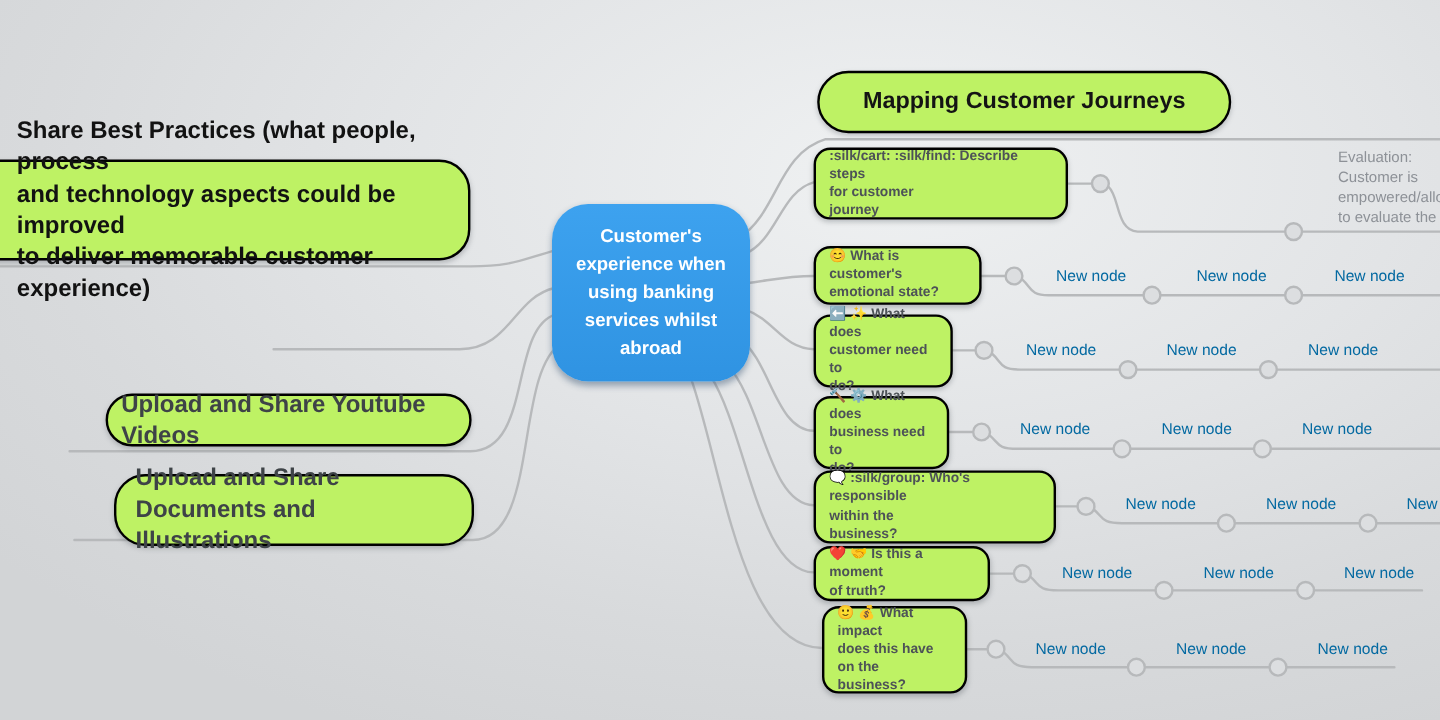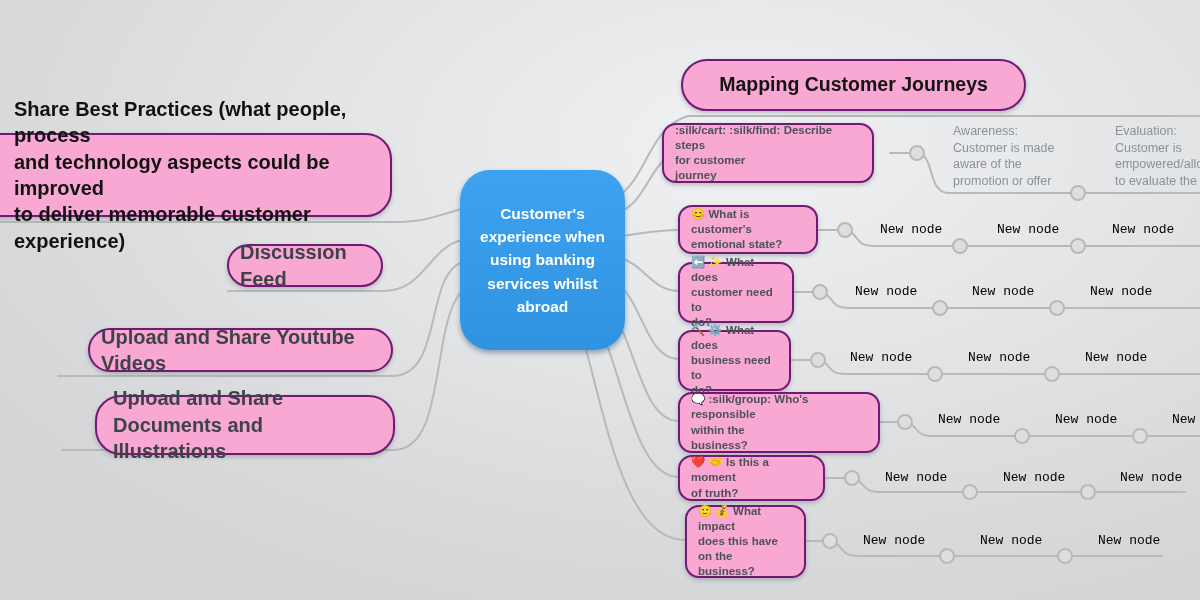--- a/index.html
+++ b/index.html
@@ -5,21 +5,21 @@
   html,body{margin:0;padding:0;}
   body{
     width:1200px;height:600px;overflow:hidden;position:relative;
     font-family:"Liberation Sans",sans-serif;
     background:radial-gradient(ellipse 950px 520px at 62% 24%, #eff1f2 0%, #e2e4e6 45%, #d8dadc 75%, #d2d4d6 100%);
   }
   .canvas{position:absolute;inset:0;}
   svg.wires{position:absolute;left:0;top:0;}
   .node{
     position:absolute;box-sizing:border-box;
-    background:#f9a8d4;border:2px solid #701a75;border-radius:14px;
+    background:#bef264;border:2px solid #000000;border-radius:14px;
     box-shadow:0 2px 4px rgba(90,95,100,.35);
     display:flex;align-items:center;
     padding:8px 11px;
   }
   .node .lbl{white-space:pre-line;line-height:1.32;}
   .pill{border-radius:26px;border-width:2.5px;}
   .boxlbl{font-size:11.5px;font-weight:600;color:#4d5257;}
   .leftlbl{font-size:20px;font-weight:700;color:#3e4347;}
   .center-node{
     position:absolute;box-sizing:border-box;border-radius:30px;
@@ -27,21 +27,21 @@
     box-shadow:0 3px 5px rgba(50,80,110,.45);
     display:flex;align-items:center;justify-content:center;text-align:center;
   }
   .center-node .lbl{white-space:pre-line;color:#fff;font-size:15.5px;font-weight:700;line-height:1.5;}
   .title-node .lbl{font-size:19.5px;font-weight:700;color:#141414;}
   .txtblock{
     position:absolute;white-space:pre-line;
     font-size:12.5px;line-height:1.32;color:#8d9197;
   }
   .newnode{
-    position:absolute;font-size:13px;color:#000000;white-space:nowrap;font-family:Liberation Mono, monospace;
+    position:absolute;font-size:13px;color:#0369a1;white-space:nowrap;
   }
 </style>
 </head>
 <body>
 
 <div class="canvas">
 
   <svg class="wires" width="1200" height="600" viewBox="0 0 1200 600">
     <g fill="none" stroke="#b7b9bb" stroke-width="2" stroke-linecap="round">
 
@@ -84,49 +84,46 @@
         <circle cx="1140" cy="436" r="7"></circle>
       <circle cx="852" cy="478" r="7"></circle>
         <circle cx="970" cy="492" r="7"></circle>
         <circle cx="1088" cy="492" r="7"></circle>
       <circle cx="830" cy="541" r="7"></circle>
         <circle cx="947" cy="556" r="7"></circle>
         <circle cx="1065" cy="556" r="7"></circle>
     </g>
   </svg>
 
-  <div class="center-node" style="left:460px;top:170px;width:165px;height:180px;padding:10px;">
+  <div class="center-node" style="left:460px;top:170px;width:165px;height:148px;padding:10px;">
     <span class="lbl">Customer's
 experience when
 using banking
 services whilst
 abroad</span>
   </div>
 
   <div class="node pill" style="left:-30px;top:133px;width:422px;height:84px;padding:10px 16px 10px 42px;">
     <span class="lbl leftlbl" style="color:#121212;">Share Best Practices (what people, process
 and technology aspects could be improved
 to deliver memorable customer experience)</span>
-  </div>
-  <div class="node pill" style="left:227px;top:244px;width:156px;height:43px;justify-content:center;">
-    <span class="lbl leftlbl">Discussion Feed</span>
   </div>
   <div class="node pill" style="left:95px;top:395px;width:300px;height:60px;padding-left:16px;">
     <span class="lbl leftlbl">Upload and Share Documents and
 Illustrations</span>
   </div>
   <div class="node pill" style="left:88px;top:328px;width:305px;height:44px;justify-content:center;">
     <span class="lbl leftlbl">Upload and Share Youtube Videos</span>
   </div>
 
   <div class="node pill title-node" style="left:681px;top:59px;width:345px;height:52px;justify-content:center;">
     <span class="lbl">Mapping Customer Journeys</span>
   </div>
 
-  <div class="node" style="left:662px;top:123px;width:212px;height:60px;">
+  <div class="node" style="left:678px;top:123px;width:212px;height:60px;">
     <span class="lbl boxlbl">:silk/cart: :silk/find: Describe steps
 for customer
 journey</span>
   </div>
   <div class="node" style="left:678px;top:205px;width:140px;height:49px;">
     <span class="lbl boxlbl">😊 What is customer's
 emotional state?</span>
   </div>
   <div class="node" style="left:678px;top:262px;width:116px;height:61px;">
     <span class="lbl boxlbl">⬅️ ✨ What does
@@ -147,24 +144,20 @@
     <span class="lbl boxlbl">❤️ 🤝 Is this a moment
 of truth?</span>
   </div>
   <div class="node" style="left:685px;top:505px;width:121px;height:73px;">
     <span class="lbl boxlbl">🙂 💰 What impact
 does this have
 on the
 business?</span>
   </div>
 
-  <div class="txtblock" style="left:953px;top:123px;width:145px;">Awareness:
-Customer is made
-aware of the
-promotion or offer</div>
   <div class="txtblock" style="left:1115px;top:123px;width:100px;">Evaluation:
 Customer is
 empowered/allo
 to evaluate the o</div>
 
   <span class="newnode" style="left:880px;top:222px;">New node</span>
   <span class="newnode" style="left:997px;top:222px;">New node</span>
   <span class="newnode" style="left:1112px;top:222px;">New node</span>
 
   <span class="newnode" style="left:855px;top:284px;">New node</span>

